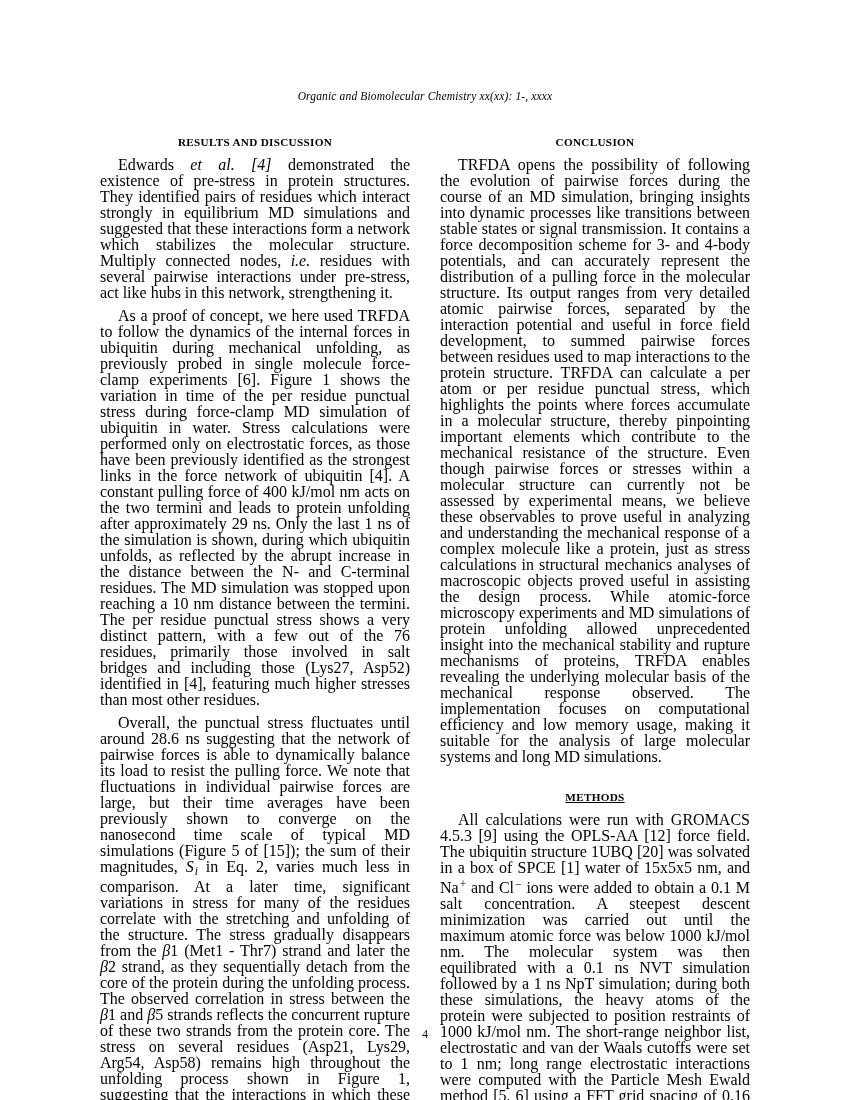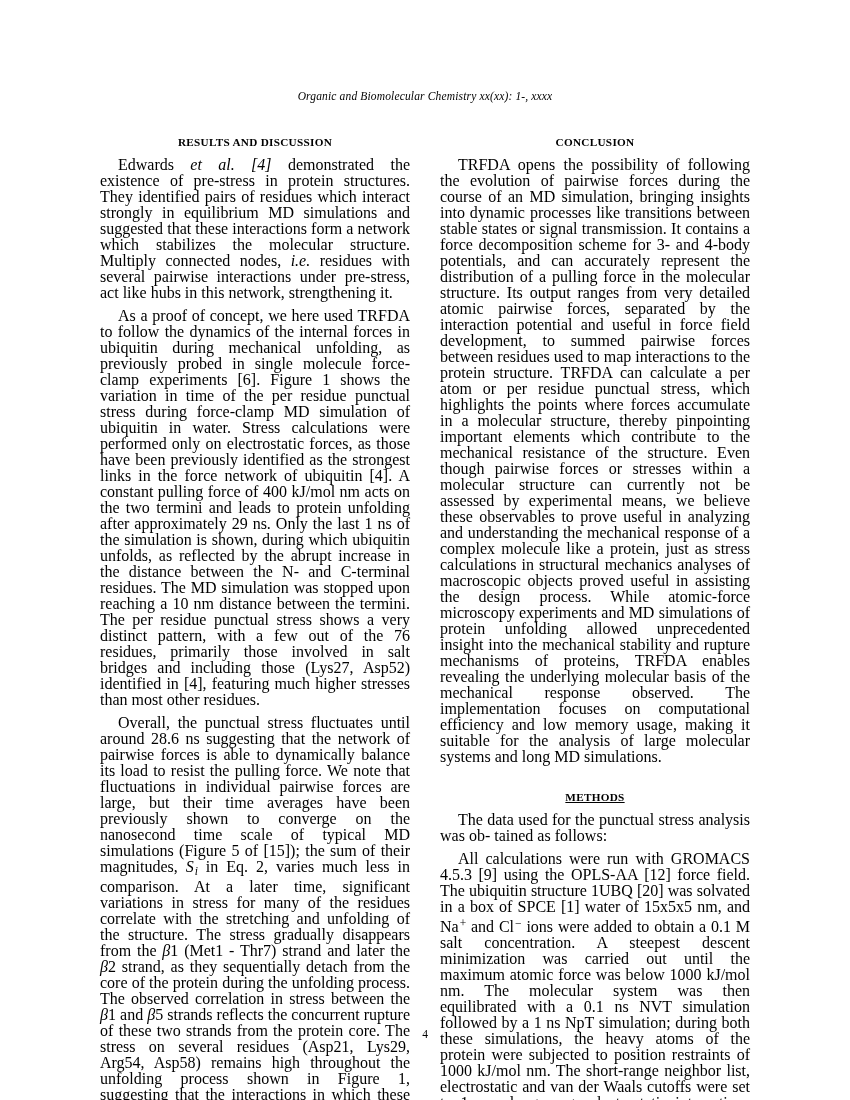--- a/index.html
+++ b/index.html
@@ -105,21 +105,20 @@
         </div>
     </div>
 
     <div class="col">
       <h2 class="section-head">CONCLUSION</h2>
       <div id="right-paras">
           <p class="para"><span>TRFDA opens the possibility of following the evolution of pairwise forces during the course of an MD simulation, bringing insights into dynamic processes like transitions between stable states or signal transmission. It contains a force decomposition scheme for 3- and 4-body potentials, and can accurately represent the distribution of a pulling force in the molecular structure. Its output ranges from very detailed atomic pairwise forces, separated by the interaction potential and useful in force field development, to summed pairwise forces between residues used to map interactions to the protein structure. TRFDA can calculate a per atom or per residue punctual stress, which highlights the points where forces accumulate in a molecular structure, thereby pinpointing important elements which contribute to the mechanical resistance of the structure. Even though pairwise forces or stresses within a molecular structure can currently not be assessed by experimental means, we believe these observables to prove useful in analyzing and understanding the mechanical response of a complex molecule like a protein, just as stress calculations in structural mechanics analyses of macroscopic objects proved useful in assisting the design process. While atomic-force microscopy experiments and MD simulations of protein unfolding allowed unprecedented insight into the mechanical stability and rupture mechanisms of proteins, TRFDA enables revealing the underlying molecular basis of the mechanical response observed. The implementation focuses on computational efficiency and low memory usage, making it suitable for the analysis of large molecular systems and long MD simulations.</span></p>
         </div>
       <h2 class="section-head spaced-top">METHODS</h2>
       <div id="methods-paras">
-          <p class="para"><span>The data used for the punctual stress analysis was ob- tained as follows:</span></p>
           <p class="para"><span>All calculations were run with GROMACS 4.5.3 [9] using the OPLS-AA [12] force field. The ubiquitin structure 1UBQ [20] was solvated in a box of SPCE [1] water of 15x5x5 nm, and Na</span><span class="sup">+</span><span> and Cl</span><span class="sup">−</span><span> ions were added to obtain a 0.1 M salt concentration. A steepest descent minimization was carried out until the maximum atomic force was below 1000 kJ/mol nm. The molecular system was then equilibrated with a 0.1 ns NVT simulation followed by a 1 ns NpT simulation; during both these simulations, the heavy atoms of the protein were subjected to position restraints of 1000 kJ/mol nm. The short-range neighbor list, electrostatic and van der Waals cutoffs were set to 1 nm; long range electrostatic interactions were computed with the Particle Mesh Ewald method [5, 6] using a FFT grid spacing of 0.16 nm. To allow an</span></p>
         </div>
     </div>
 
   </div>
 
   <div class="page-number">4</div>
 
 </div>
 

